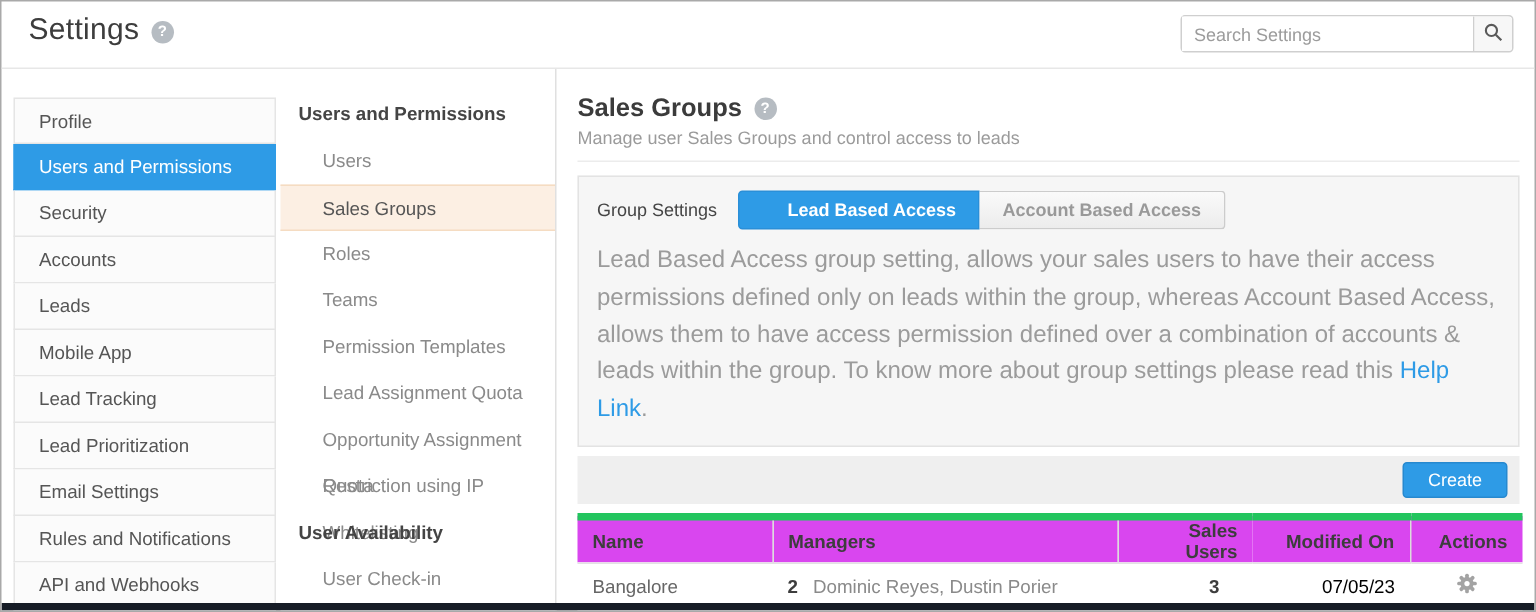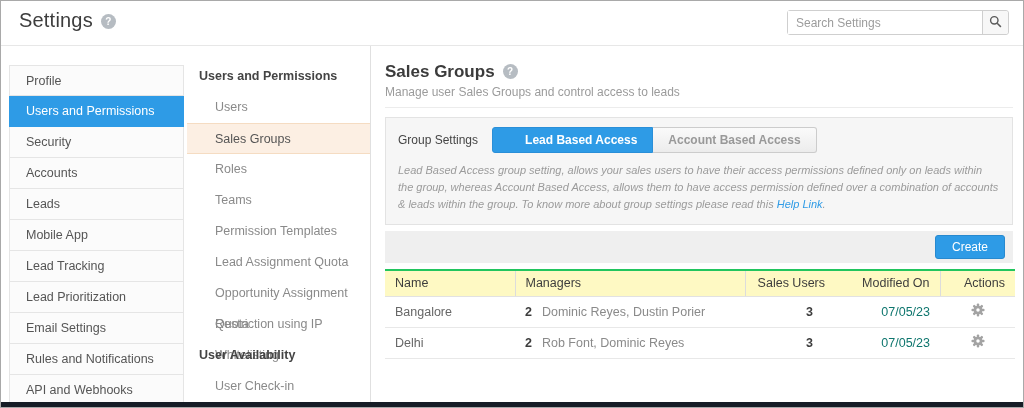--- a/index.html
+++ b/index.html
@@ -37,42 +37,42 @@
   .main-sub { margin-top:3px; font-size:12px; color:#9b9b9b; }
   .main-divider { margin-top:8px; border-bottom:1px solid #ececec; }
 
   .gs-panel { margin-top:9px; background:#f6f6f6; border:1px solid #e3e3e3; padding:9px 12px 11px; }
   .gs-head { display:flex; align-items:center; }
   .gs-label { font-size:12px; color:#454545; }
   .tab-group { display:flex; margin-left:14px; }
   .tab { font-size:12px; font-weight:bold; padding:5px 15px; cursor:pointer; border:1px solid #2a8fd8; }
   .tab.active { background:#2e9be6; color:#fff; border-radius:3px 0 0 3px;padding-left:32px; }
   .tab.inactive { background:linear-gradient(#fafafa,#ececec); color:#999; border:1px solid #ccc; border-left:none; border-radius:0 3px 3px 0; }
-  .gs-desc { margin-top:9px; font-size:11px; line-height:1.55; color:#9b9b9b;font-style:italic; }
+  .gs-desc { margin-top:9px; font-size:16px; line-height:1.55; color:#9b9b9b; }
   .gs-desc a { color:#2e9be6; text-decoration:none; cursor:pointer; }
 
   .notice { margin-top:8px; background:#fbf3cc; border:1px solid #f1e2a4; border-radius:2px; padding:7px 12px; font-size:13px; color:#8a7a48; }
   .notice b { color:#6d5f33; }
 
   .toolbar { margin-top:6px; background:#efefef; height:32px; display:flex; align-items:center; justify-content:flex-end; padding-right:8px; }
   .create-btn { background:#2e9be6; border:1px solid #2789cf; color:#fff; font-size:12px; font-family:inherit; padding:4px 16px; border-radius:3px; cursor:pointer; }
 
   
   table { margin-top:6px; width:100%; border-collapse:collapse; table-layout:fixed; }
   col.c-name{width:130px;} col.c-mgr{width:230px;} col.c-su{width:90px;} col.c-mod{width:105px;} col.c-act{width:75px;}
-  thead td { background:#fef9c3; border-top:2px solid #22c55e; border-bottom:1px solid #e2e2e2; height:26px;
-             font-size:12.5px; font-weight:400; color:#3d3d3d; padding:0 10px; }
+  thead td { background:#d946ef; border-top:5px solid #22c55e; border-bottom:1px solid #e2e2e2; height:26px;
+             font-size:12.5px; font-weight:700; color:#3d3d3d; padding:0 10px; }
   thead td.sep { border-left:1px solid #dcdcdc; }
   tbody td { height:31px; border-bottom:1px solid #e8e8e8; font-size:12.5px; color:#666; padding:0 10px; background:#fff; }
   .num { text-align:right; font-weight:bold; color:#3d3d3d; }
   td.su-val { padding-right:22px; }
   th-right, .right { text-align:right; }
   .mgr-count { font-weight:bold; color:#3d3d3d; margin-right:10px; }
   .mgr-names { color:#8a8a8a; }
-  .date { text-align:right; color:#0f766e; }
+  .date { text-align:right; color:#000000; }
   .act { text-align:center; }
   .gear-btn { background:none; border:none; cursor:pointer; padding:2px; }
 
   .bottom-strip { position:absolute; left:0; right:0; bottom:0; height:5px; background:#161c26; }
 </style>
 </head>
 <body>
 
 <div class="screen">
 

